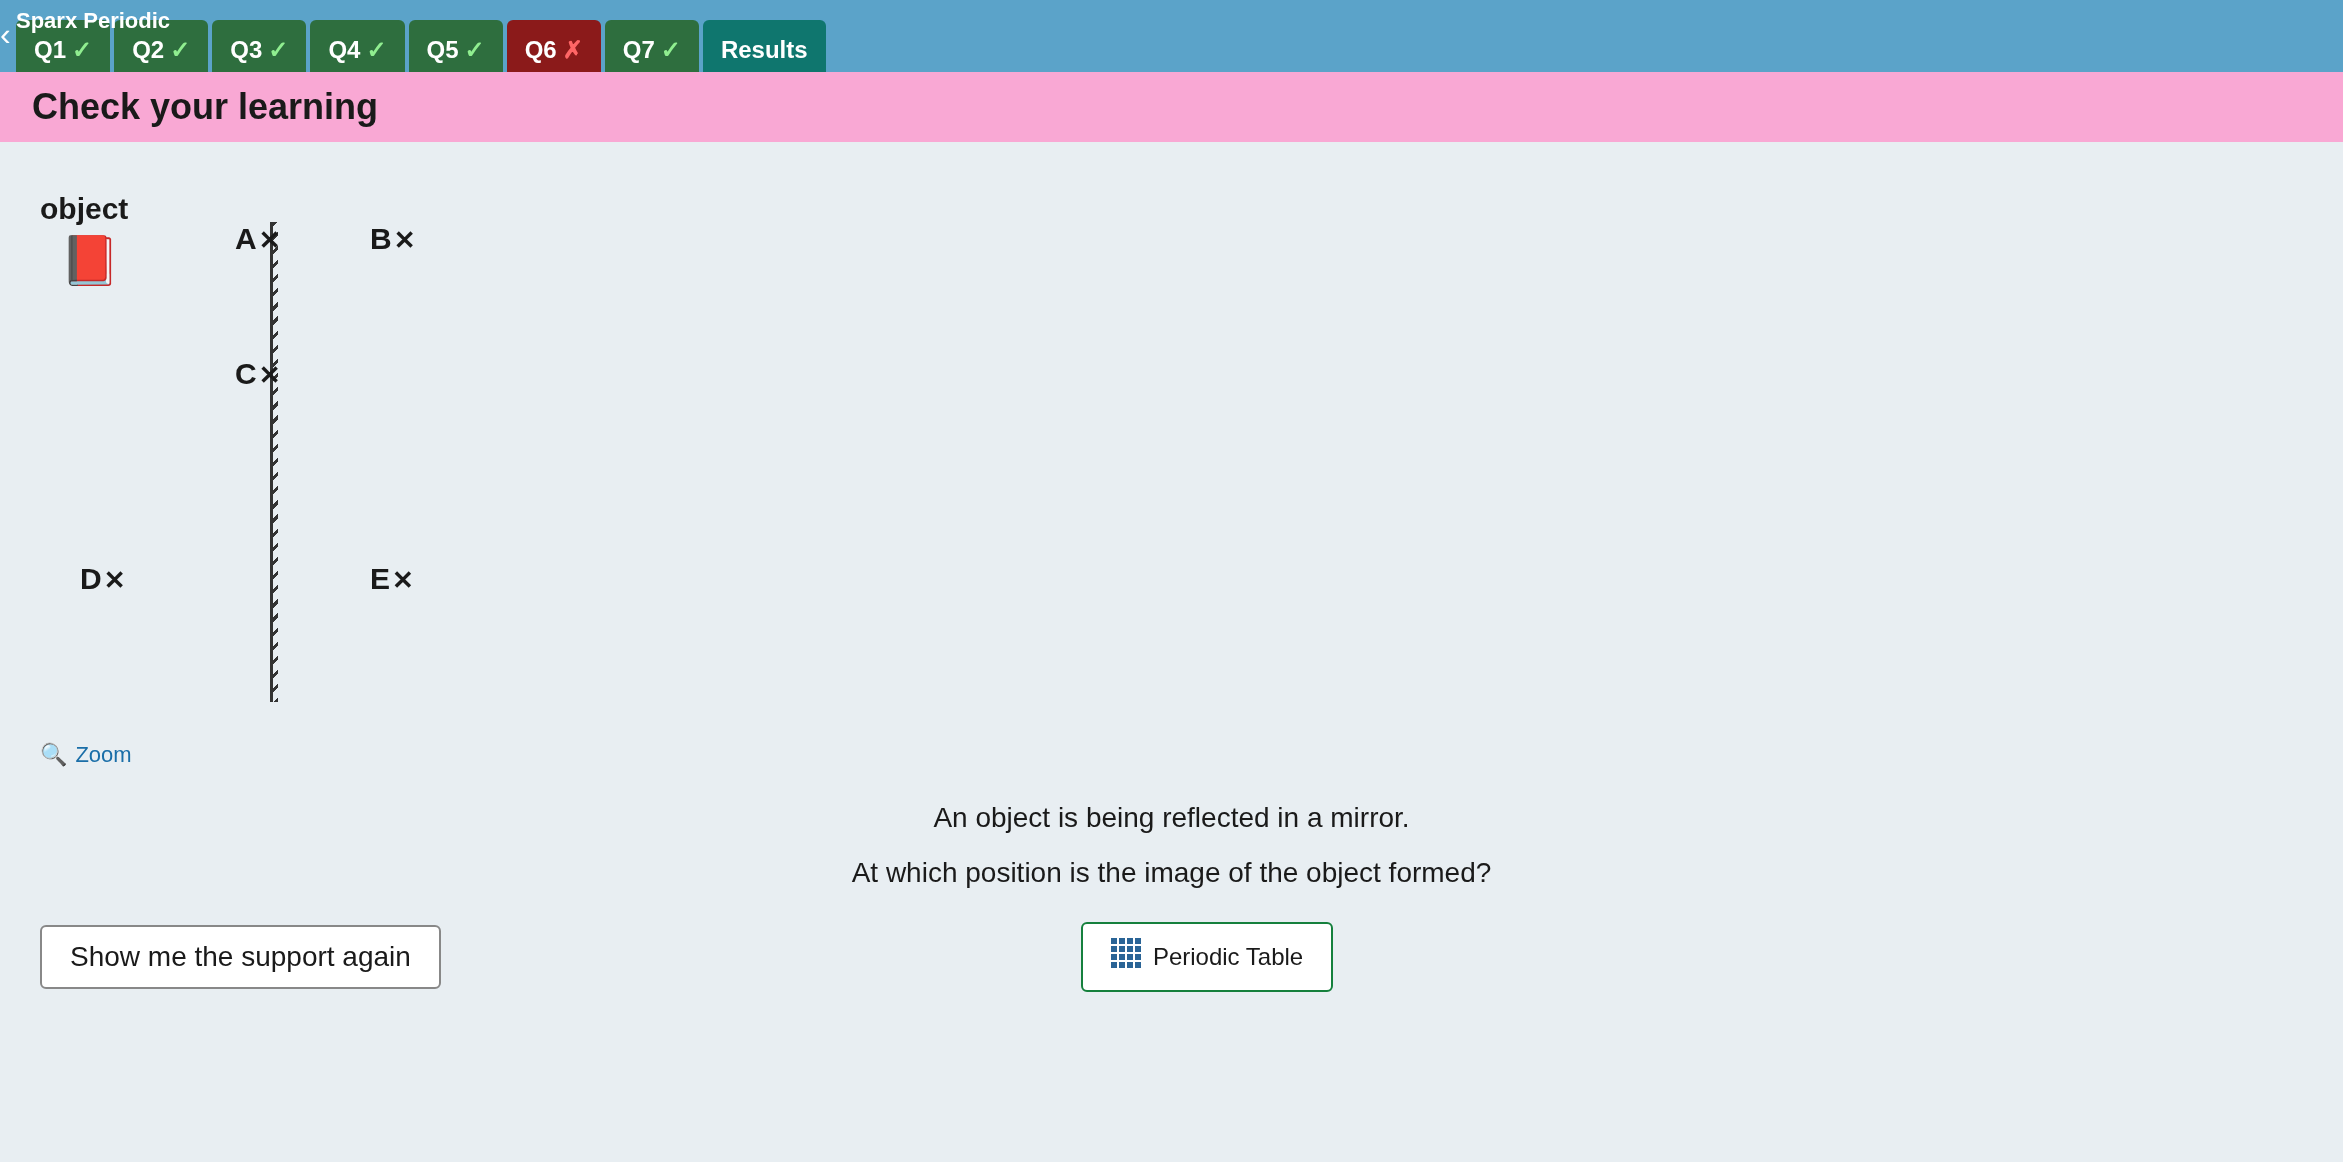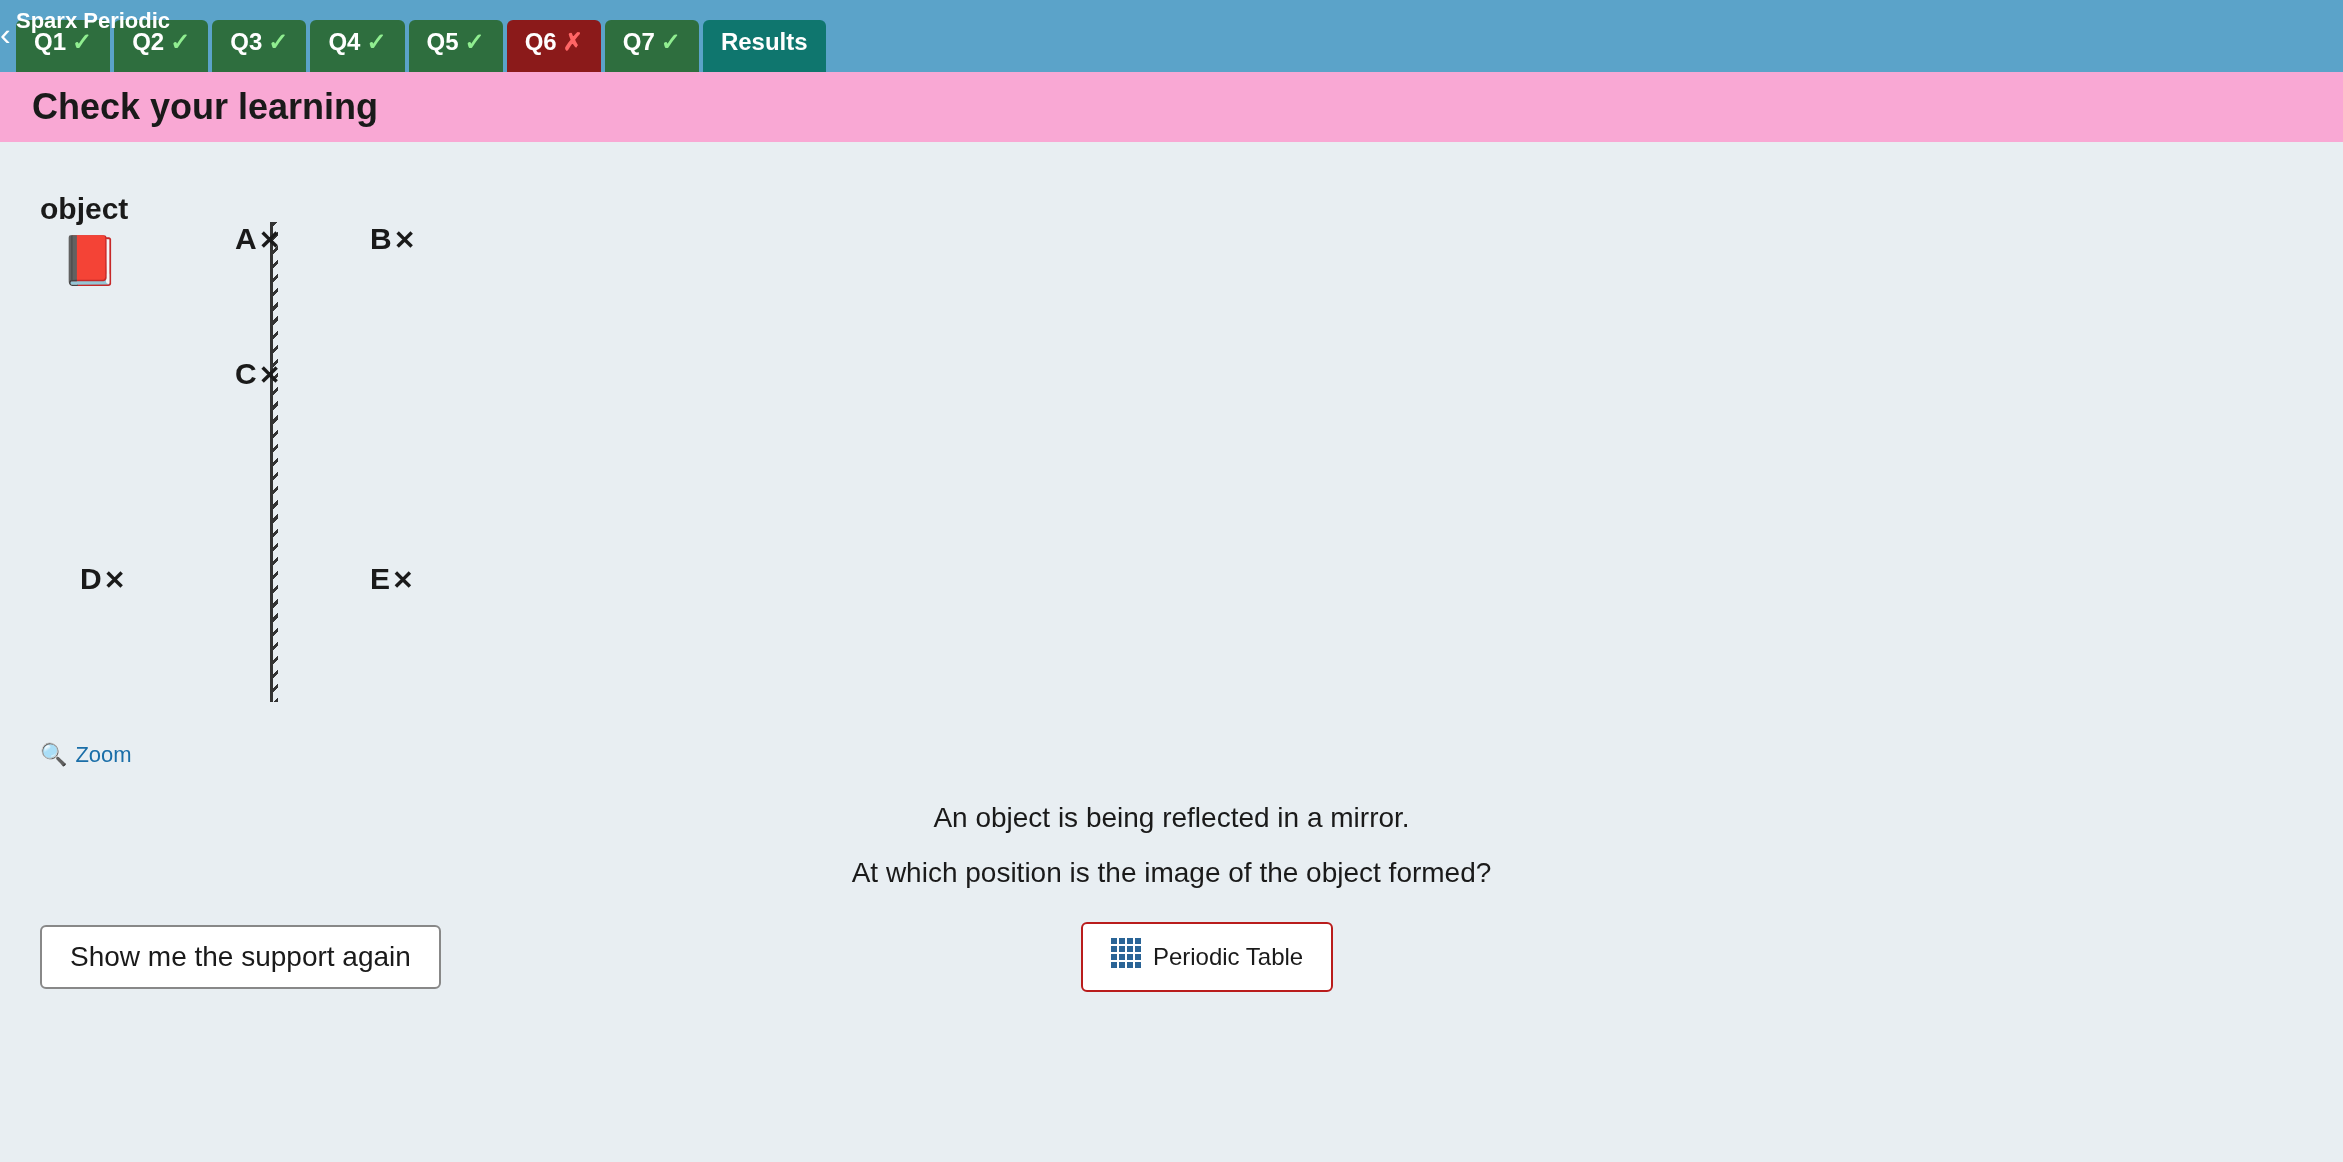--- a/index.html
+++ b/index.html
@@ -18,21 +18,21 @@
       padding: 8px 0 0 0;
       display: flex;
       align-items: flex-end;
       gap: 4px;
       padding-left: 16px;
       height: 72px;
     }
 
     .nav-tab {
       display: flex;
-      align-items: flex-start;
+      align-items: flex-end;
       gap: 6px;
       padding: 8px 18px;
       border-radius: 6px 6px 0 0;
       font-size: 24px;
       font-weight: 600;
       cursor: pointer;
       background: #2e7d9e;
       color: white;
       height: 52px;
     }
@@ -174,21 +174,21 @@
       font-size: 28px;
       border-radius: 6px;
       cursor: pointer;
       color: #1a1a1a;
     }
 
     .periodic-table-btn {
       display: flex;
       align-items: center;
       gap: 10px;
-      border: 2px solid #b91c1c;
+      border: 2px solid #15803d;
       background: white;
       padding: 14px 28px;
       font-size: 24px;
       border-radius: 6px;
       cursor: pointer;
       color: #1a1a1a;
       margin-left: auto;
       margin-right: 20px;
     }
 

